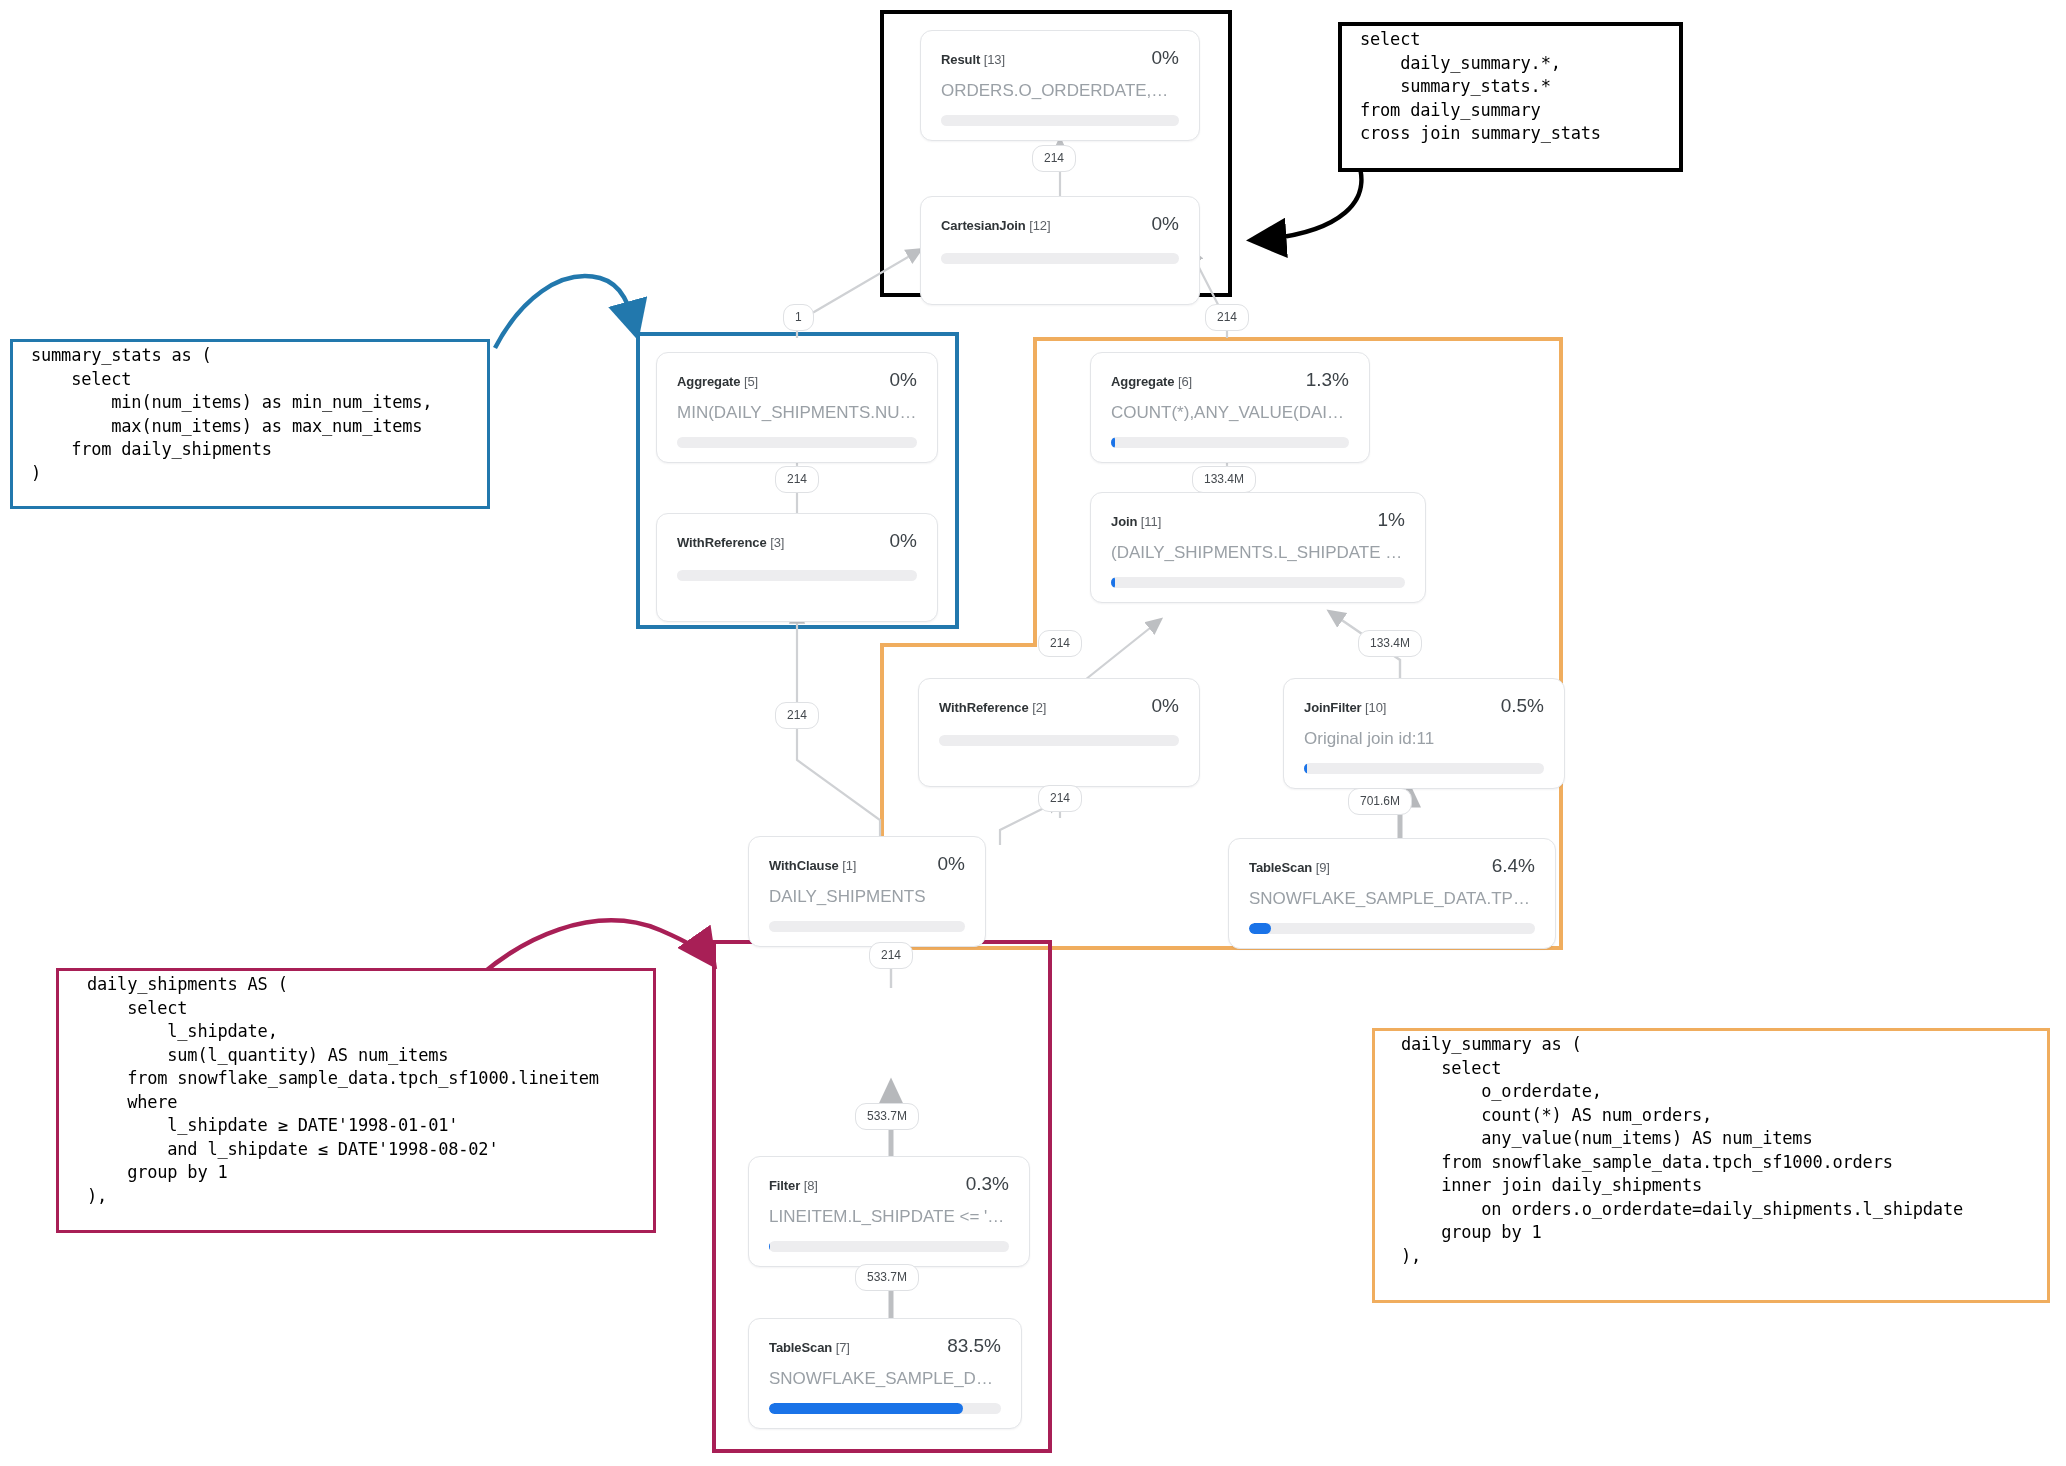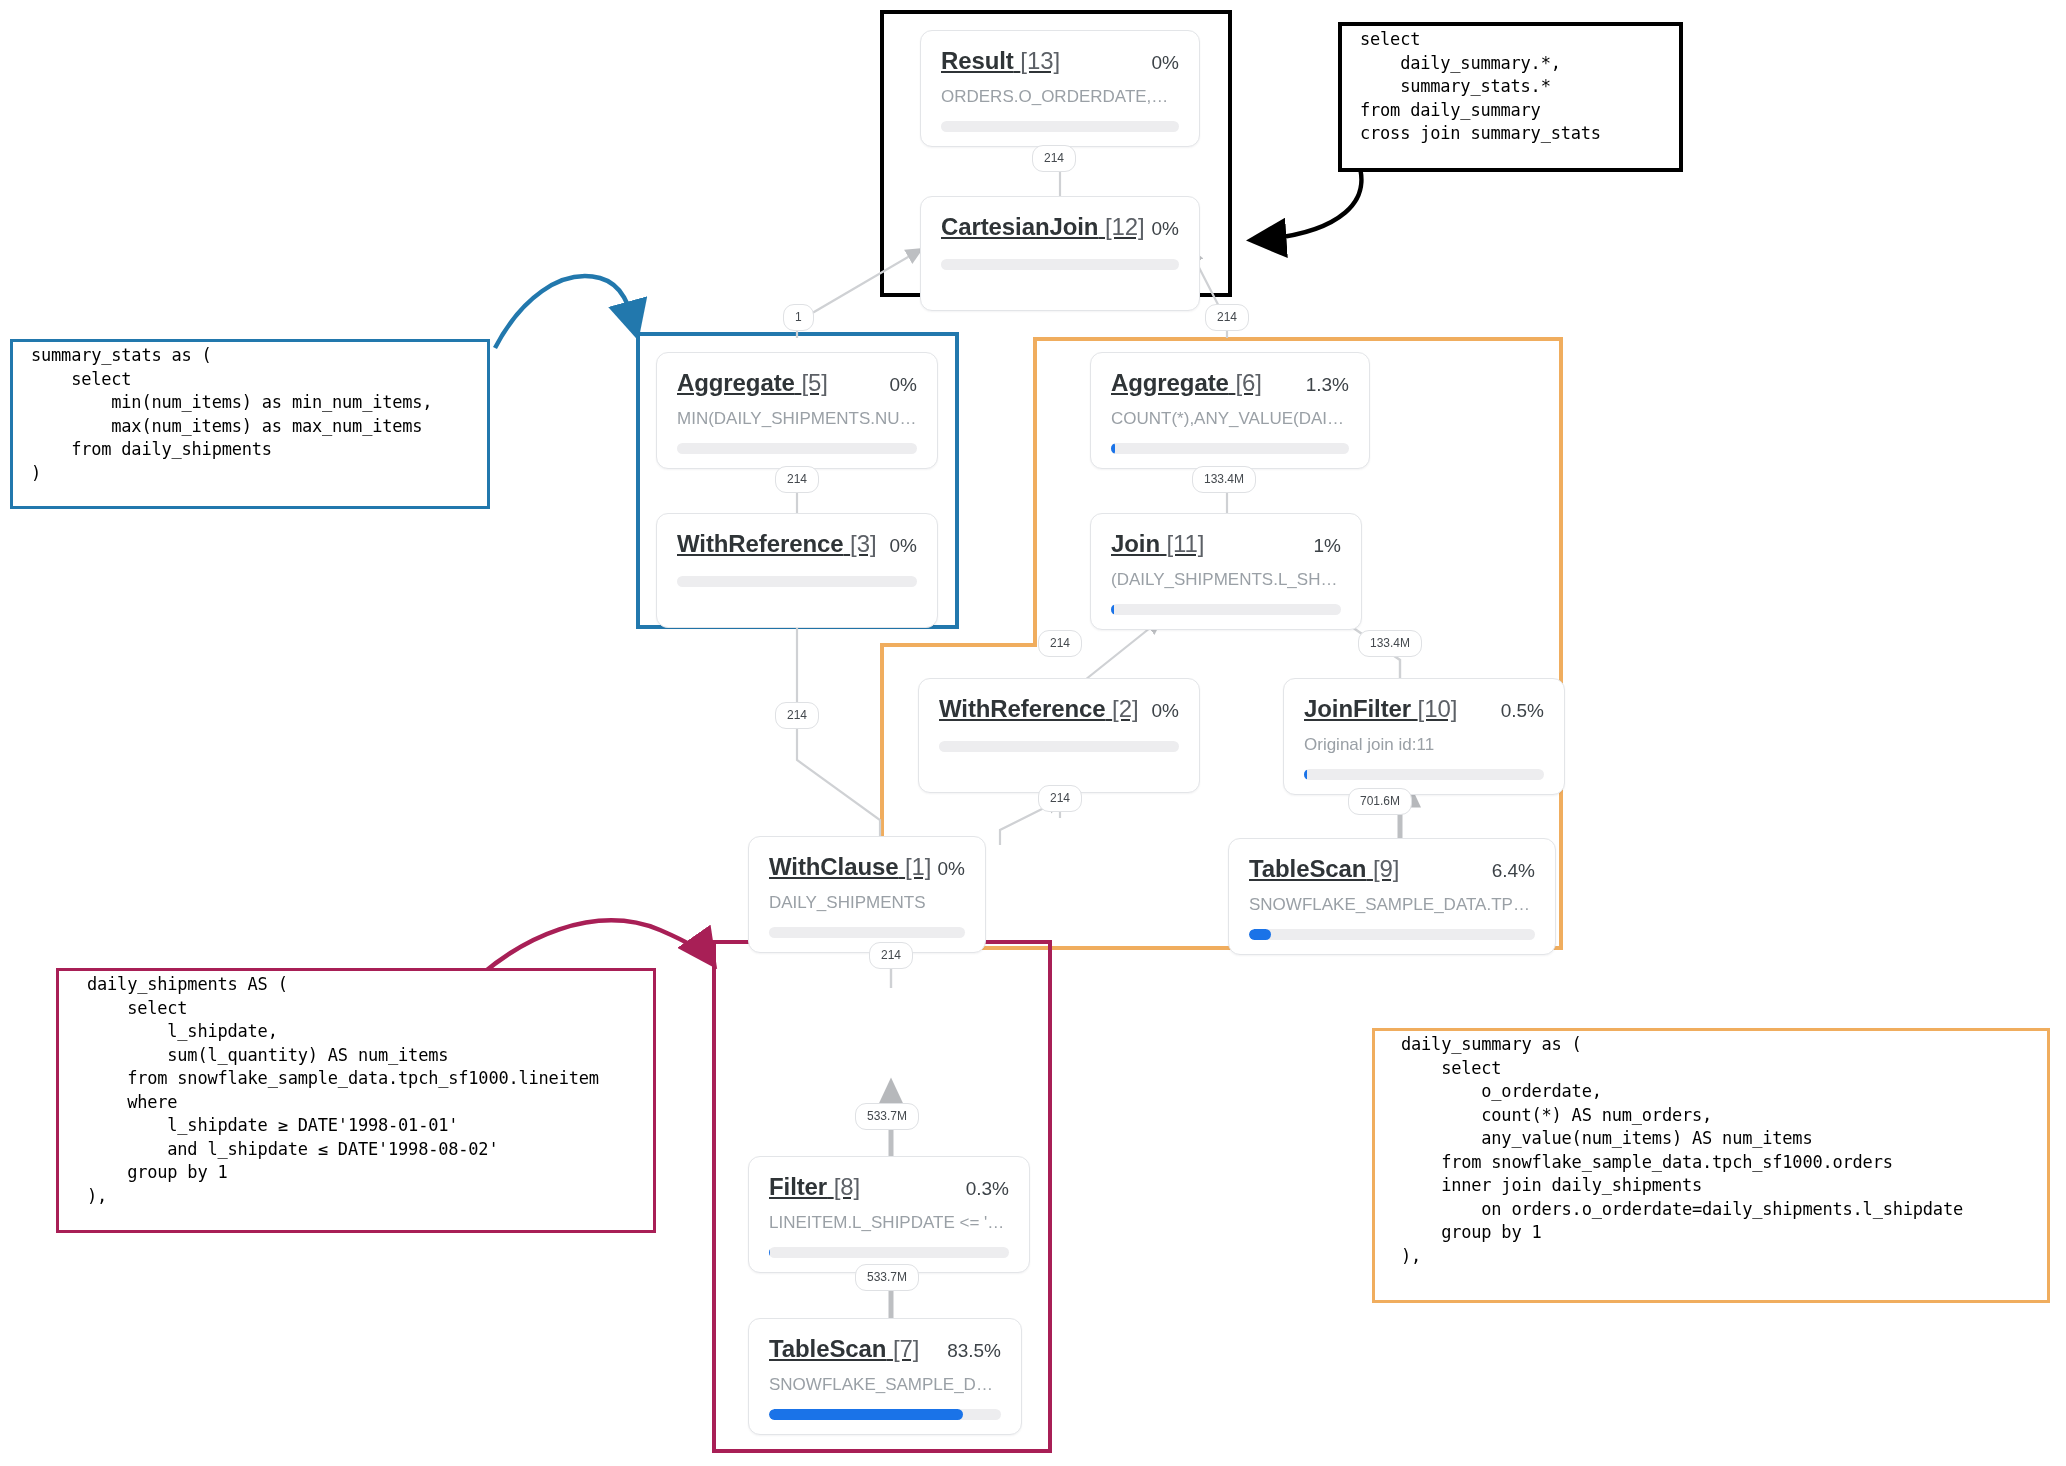--- a/index.html
+++ b/index.html
@@ -41,25 +41,24 @@
     padding: 16px 20px 14px 20px;
     box-shadow: 0 1px 2px rgba(16,24,40,0.05);
   }
   .node-head {
     display: flex;
     justify-content: space-between;
     align-items: baseline;
     white-space: nowrap;
   }
   .node-title {
-    font-size: 24px;
+    font-size: 13px;
     font-weight: bold;
     color: #2f3437;
     letter-spacing: -0.1px;
-    text-decoration: underline;
   }
   .node-title .idx {
     font-weight: normal;
     color: #5c6066;
   }
   .node-pct {
     font-size: 19px;
     color: #3d4348;
     font-weight: normal;
   }
@@ -266,21 +265,21 @@
         <span>Aggregate</span> <span class="idx">[6]</span>
       </div>
       <div class="node-pct">1.3%</div>
     </div>
     <div class="node-sub">COUNT(*),ANY_VALUE(DAILY_SHIPMEN...</div>
     <div class="bar-track">
       <div class="bar-fill" style="width:1.6%"></div>
     </div>
   </div>
 
-  <div class="node" style="left:1090px; top:513px; width:272px;">
+  <div class="node" style="left:1090px; top:492px; width:336px;">
     <div class="node-head">
       <div class="node-title">
         <span>Join</span> <span class="idx">[11]</span>
       </div>
       <div class="node-pct">1%</div>
     </div>
     <div class="node-sub">(DAILY_SHIPMENTS.L_SHIPDATE = ORD...</div>
     <div class="bar-track">
       <div class="bar-fill" style="width:1.3%"></div>
     </div>

